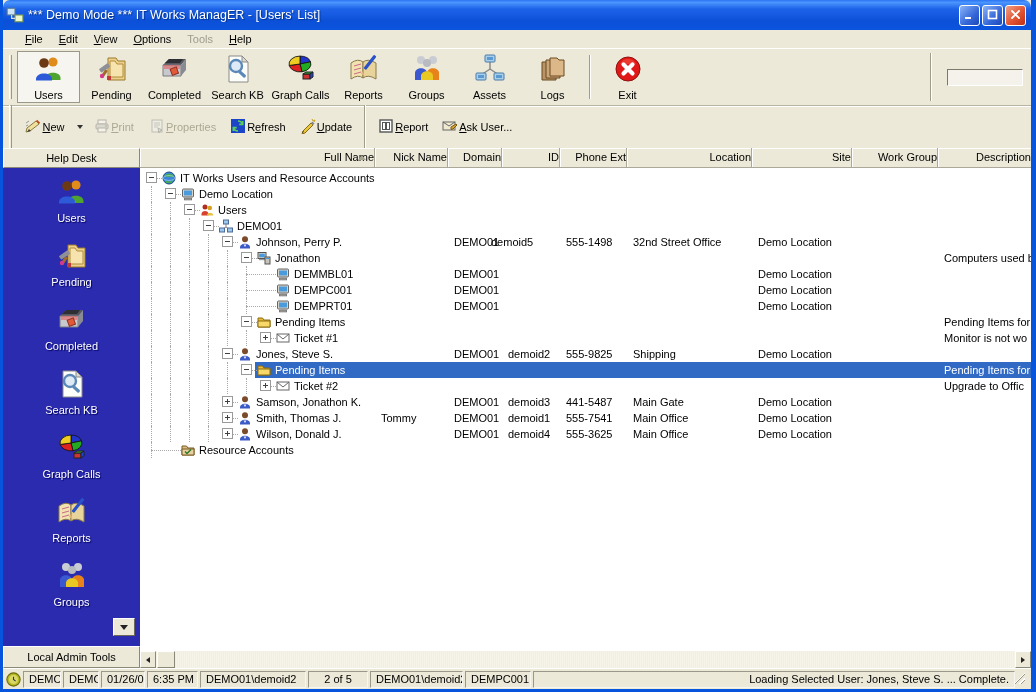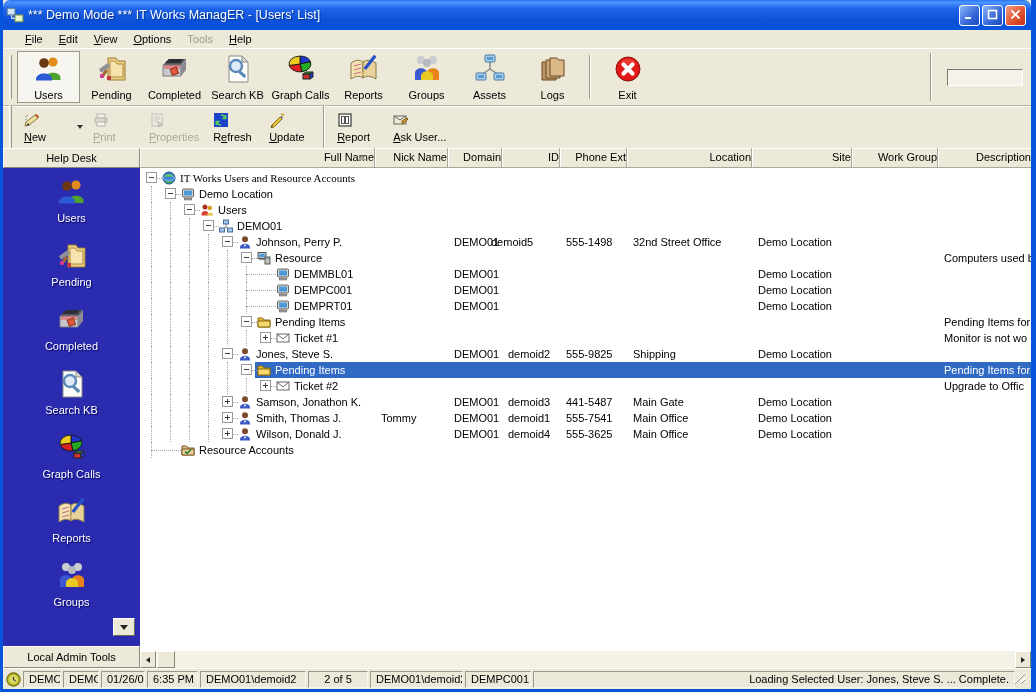--- a/index.html
+++ b/index.html
@@ -30,21 +30,21 @@
     font-size:11px;border:1px solid transparent;cursor:pointer;}
   .tb1-btn.active{background:#f6f5f0;border:1px solid #9a9888;}
   .tb1-btn svg{width:32px;height:32px;}
   .vsep{width:2px;height:44px;border-left:1px solid #a09c8a;border-right:1px solid #fff;margin:0 5px;}
   .tb1-right{margin-left:auto;display:flex;align-items:center;height:100%;}
   .tb1-right .vsep{height:48px;}
   .tb1-field{width:76px;height:17px;margin:0 8px 0 10px;background:#f4f2ea;
     border:1px solid;border-color:#7a7a6a #fff #fff #7a7a6a;font-size:11px;}
   .toolbar2{height:43px;border-top:1px solid #b8b4a4;box-shadow:inset 0 1px 0 #fff;
     display:flex;align-items:center;padding-left:6px;}
-  .tb2-btn{min-width:56px;height:37px;padding:1px 6px;display:flex;flex-direction:column;justify-content:center;
+  .tb2-btn{min-width:56px;height:37px;padding:1px 6px;display:flex;align-items:center;justify-content:center;
     gap:1px;font-size:11px;border:1px solid transparent;cursor:pointer;white-space:nowrap;}
   .tb2-btn svg{width:16px;height:16px;}
   .tb2-btn u{text-decoration:underline;}
   .tb2-btn.disabled{color:#aca894;}
   .tb2-btn.disabled svg{filter:grayscale(1);opacity:.45;}
   .tb2-drop{width:13px;height:37px;display:flex;align-items:center;justify-content:center;cursor:pointer;}
   .tb2-drop i{width:0;height:0;border-left:3px solid transparent;border-right:3px solid transparent;border-top:4px solid #333;}
   
   .body{display:flex;height:520px;}
   .sidebar{width:137px;display:flex;flex-direction:column;background:#2b2bb0;flex-shrink:0;}
@@ -435,21 +435,21 @@
             </span>
             <span class="hstub" style="left: 17px; width: 5px;"></span>
             <span class="ticon" style="left: 22px;">
               <svg viewBox="0 0 14 14">
                 <circle cx="7" cy="7" r="6" fill="#3a86d8" stroke="#1a4a88"></circle>
                 <path d="M2.5 4.5q3-2.5 5.5-1.5t3.5.5l-1 2.5-8-.5z" fill="#44b044"></path>
                 <path d="M3 9.5q4 2 8 0l-1.5 2.5h-5z" fill="#44b044"></path>
                 <ellipse cx="7" cy="7" rx="6" ry="2.4" fill="none" stroke="#aaccee" stroke-width=".7"></ellipse>
               </svg>
             </span>
-            <span class="tlabel" style="left: 37px; font-family: Liberation Serif, serif;">IT Works Users and Resource Accounts</span>
+            <span class="tlabel" style="left: 37px;">IT Works Users and Resource Accounts</span>
           </div>
           <div class="trow">
             <span class="guide" style="left: 11px;"></span>
             <span class="expander" style="left: 25px;">
               <span class="h"></span>
             </span>
             <span class="hstub" style="left: 36px; width: 5px;"></span>
             <span class="ticon" style="left: 41px;">
               <svg viewBox="0 0 14 14">
                 <rect x="1.5" y="2" width="11" height="8" rx="1" fill="#d8d4c8" stroke="#666"></rect>
@@ -532,21 +532,21 @@
             <span class="hstub" style="left: 112px; width: 5px;"></span>
             <span class="ticon" style="left: 117px;">
               <svg viewBox="0 0 14 14">
                 <rect x="1" y="1.5" width="8" height="6" fill="#d8d4c8" stroke="#555"></rect>
                 <rect x="2.2" y="2.7" width="5.6" height="3.6" fill="#4a9ade"></rect>
                 <rect x="2" y="8" width="6" height="1.2" fill="#999"></rect>
                 <rect x="8" y="6" width="5" height="7" fill="#c8c4b8" stroke="#555"></rect>
                 <rect x="9" y="7" width="3" height="1" fill="#4a9ade"></rect>
               </svg>
             </span>
-            <span class="tlabel" style="left: 132px;">Resource</span>
+            <span class="tlabel" style="left: 132px;">Jonathon</span>
             <span class="tcell" style="left: 798px; width: 93px;">Computers used b</span>
           </div>
           <div class="trow">
             <span class="guide" style="left: 11px;"></span>
             <span class="guide" style="left: 30px;"></span>
             <span class="guide" style="left: 49px;"></span>
             <span class="guide" style="left: 68px;"></span>
             <span class="guide" style="left: 87px;"></span>
             <span class="guide" style="left: 106px;"></span>
             <span class="hstub" style="left: 106px; width: 30px;"></span>

